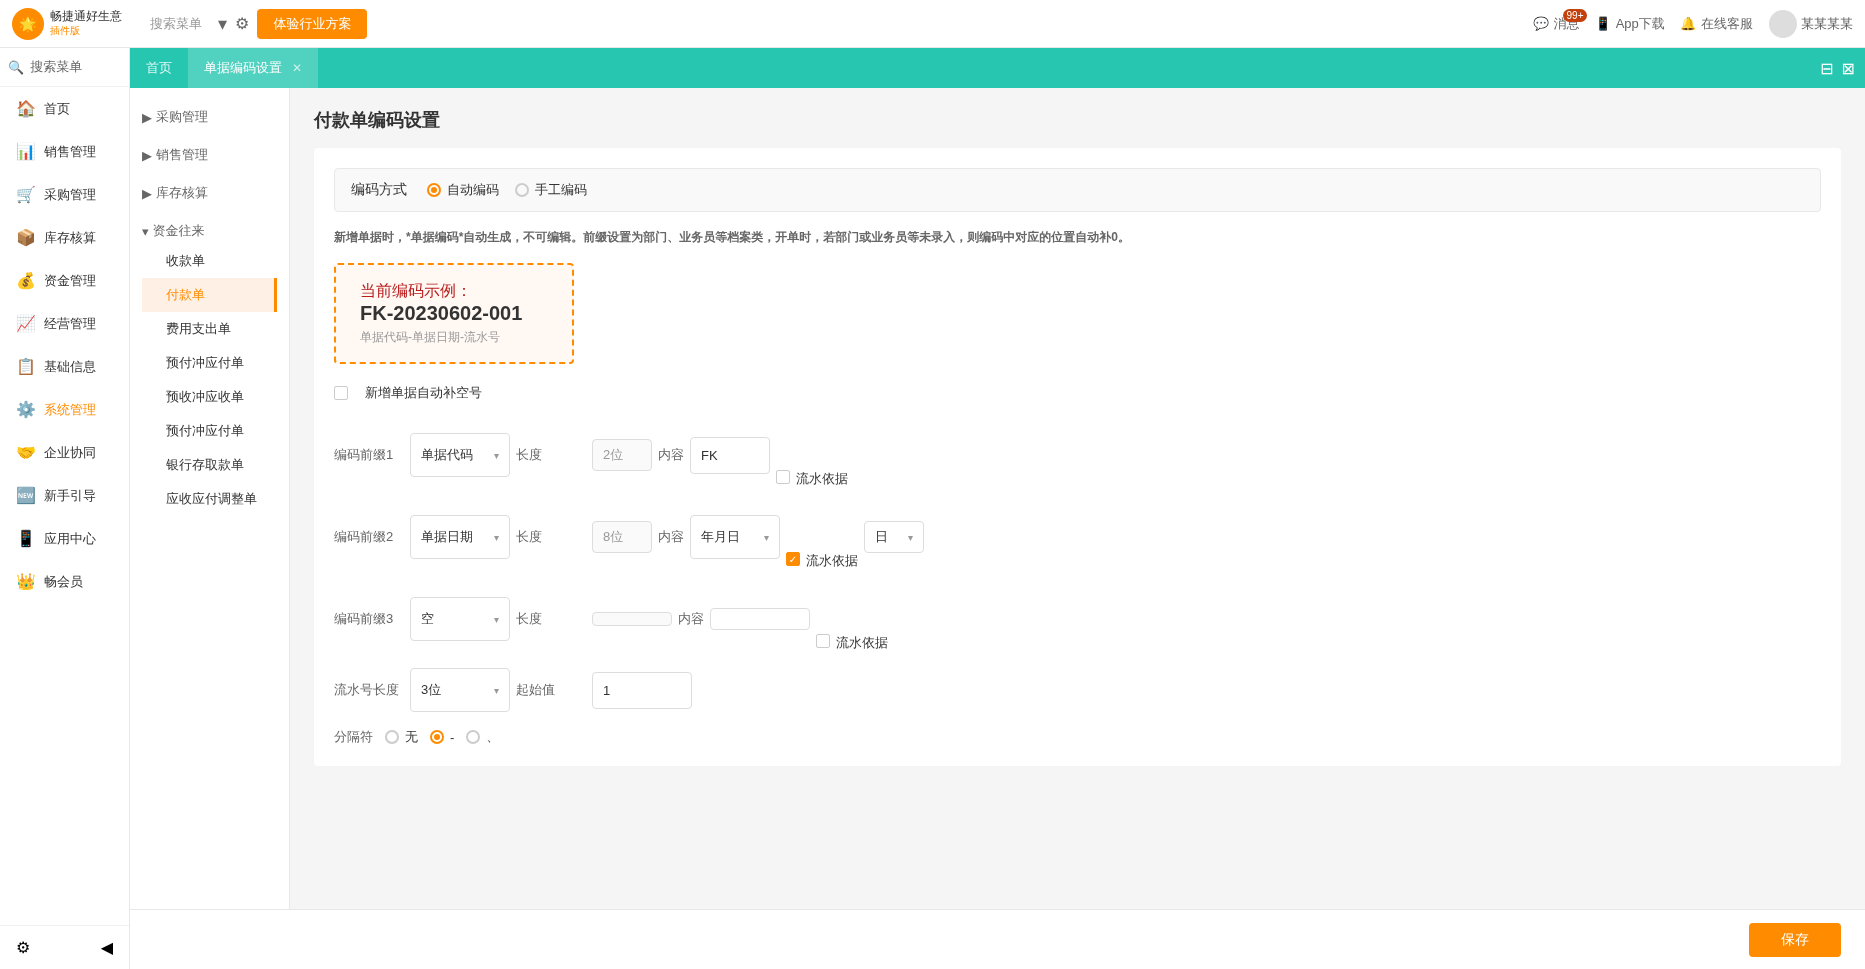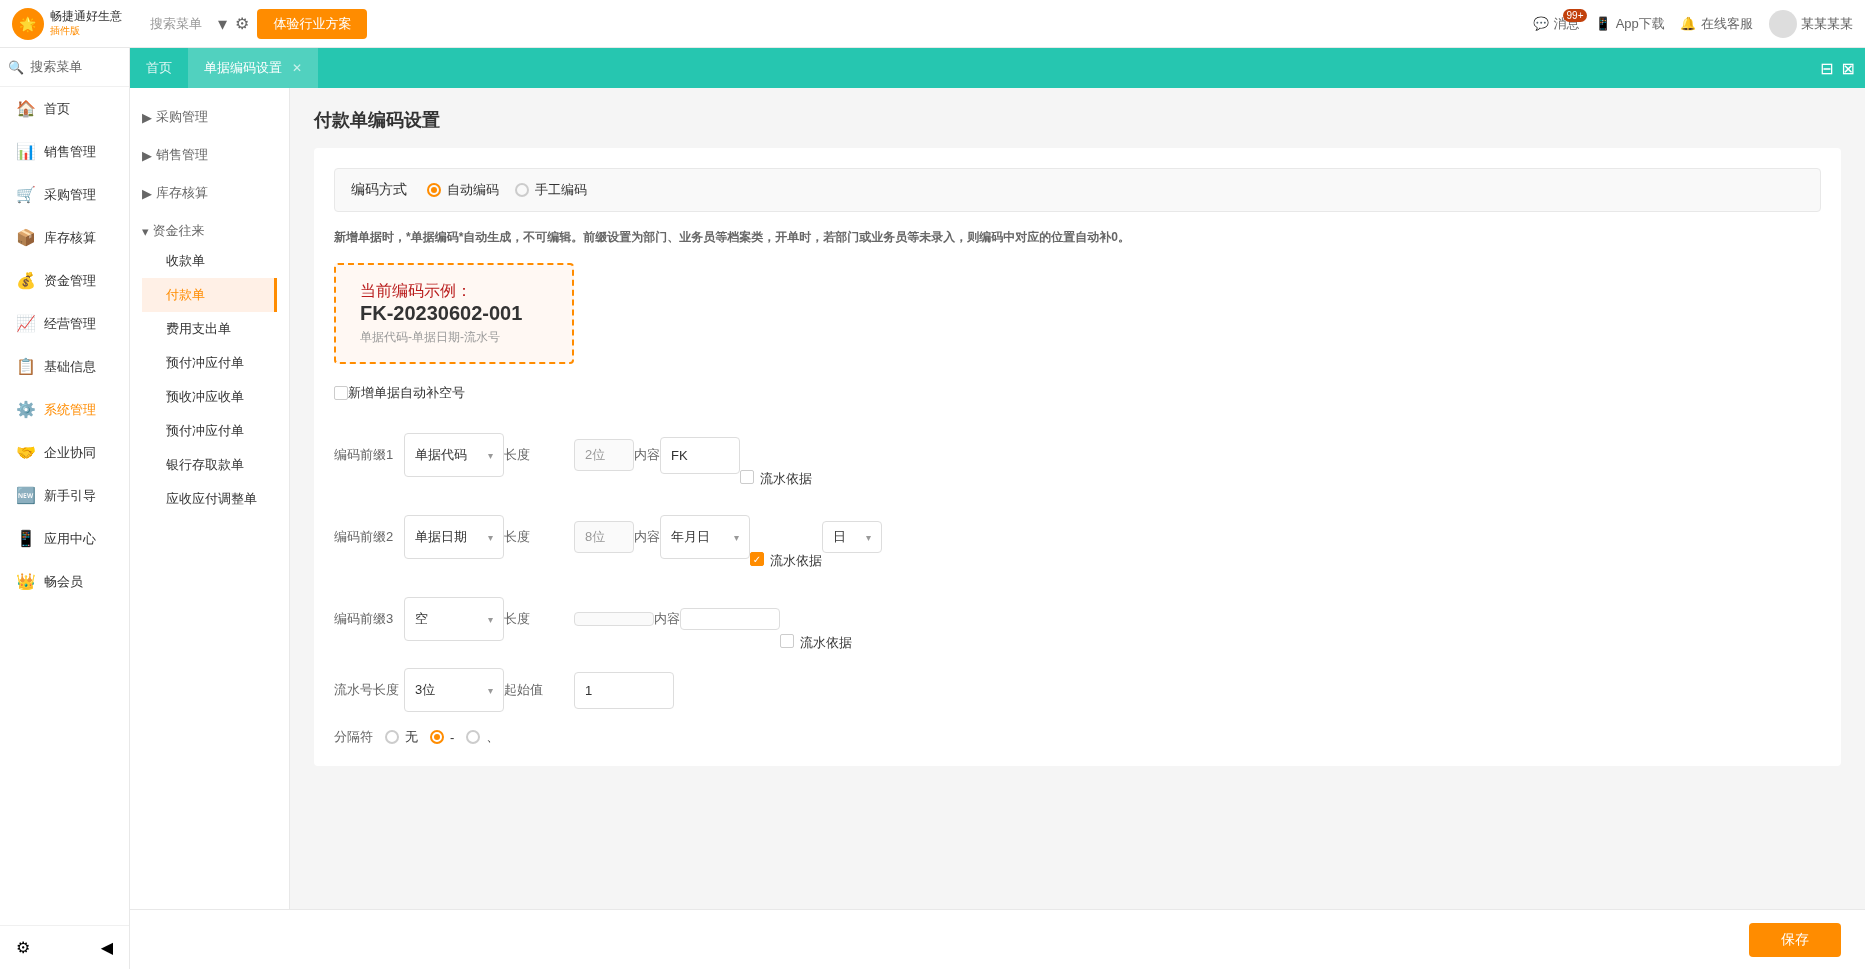--- a/index.html
+++ b/index.html
@@ -206,33 +206,33 @@
       border-radius: 4px;
       padding: 16px 24px;
       display: inline-block;
       margin-bottom: 20px;
       min-width: 240px;
     }
     .preview-code { font-size: 20px; font-weight: bold; color: #333; }
     .preview-desc { font-size: 12px; color: #999; margin-top: 4px; }
 
     
-    .auto-fill-row { display: flex; align-items: center; gap: 0; margin-bottom: 20px; font-size: 13px; color: #333; }
+    .auto-fill-row { display: flex; align-items: center; gap: 17px; margin-bottom: 20px; font-size: 13px; color: #333; }
     .checkbox-box {
       width: 14px; height: 14px;
       border: 1px solid #ccc;
       border-radius: 2px;
       cursor: pointer;
     }
 
     
     .form-row {
       display: flex;
       align-items: center;
-      gap: 0;
+      gap: 6px;
       margin-bottom: 16px;
       flex-wrap: nowrap;
     }
     .form-label { font-size: 13px; color: #666; white-space: nowrap; min-width: 70px; }
     .form-select {
       display: flex;
       align-items: center;
       border: 1px solid #ddd;
       border-radius: 4px;
       padding: 12px 10px;

